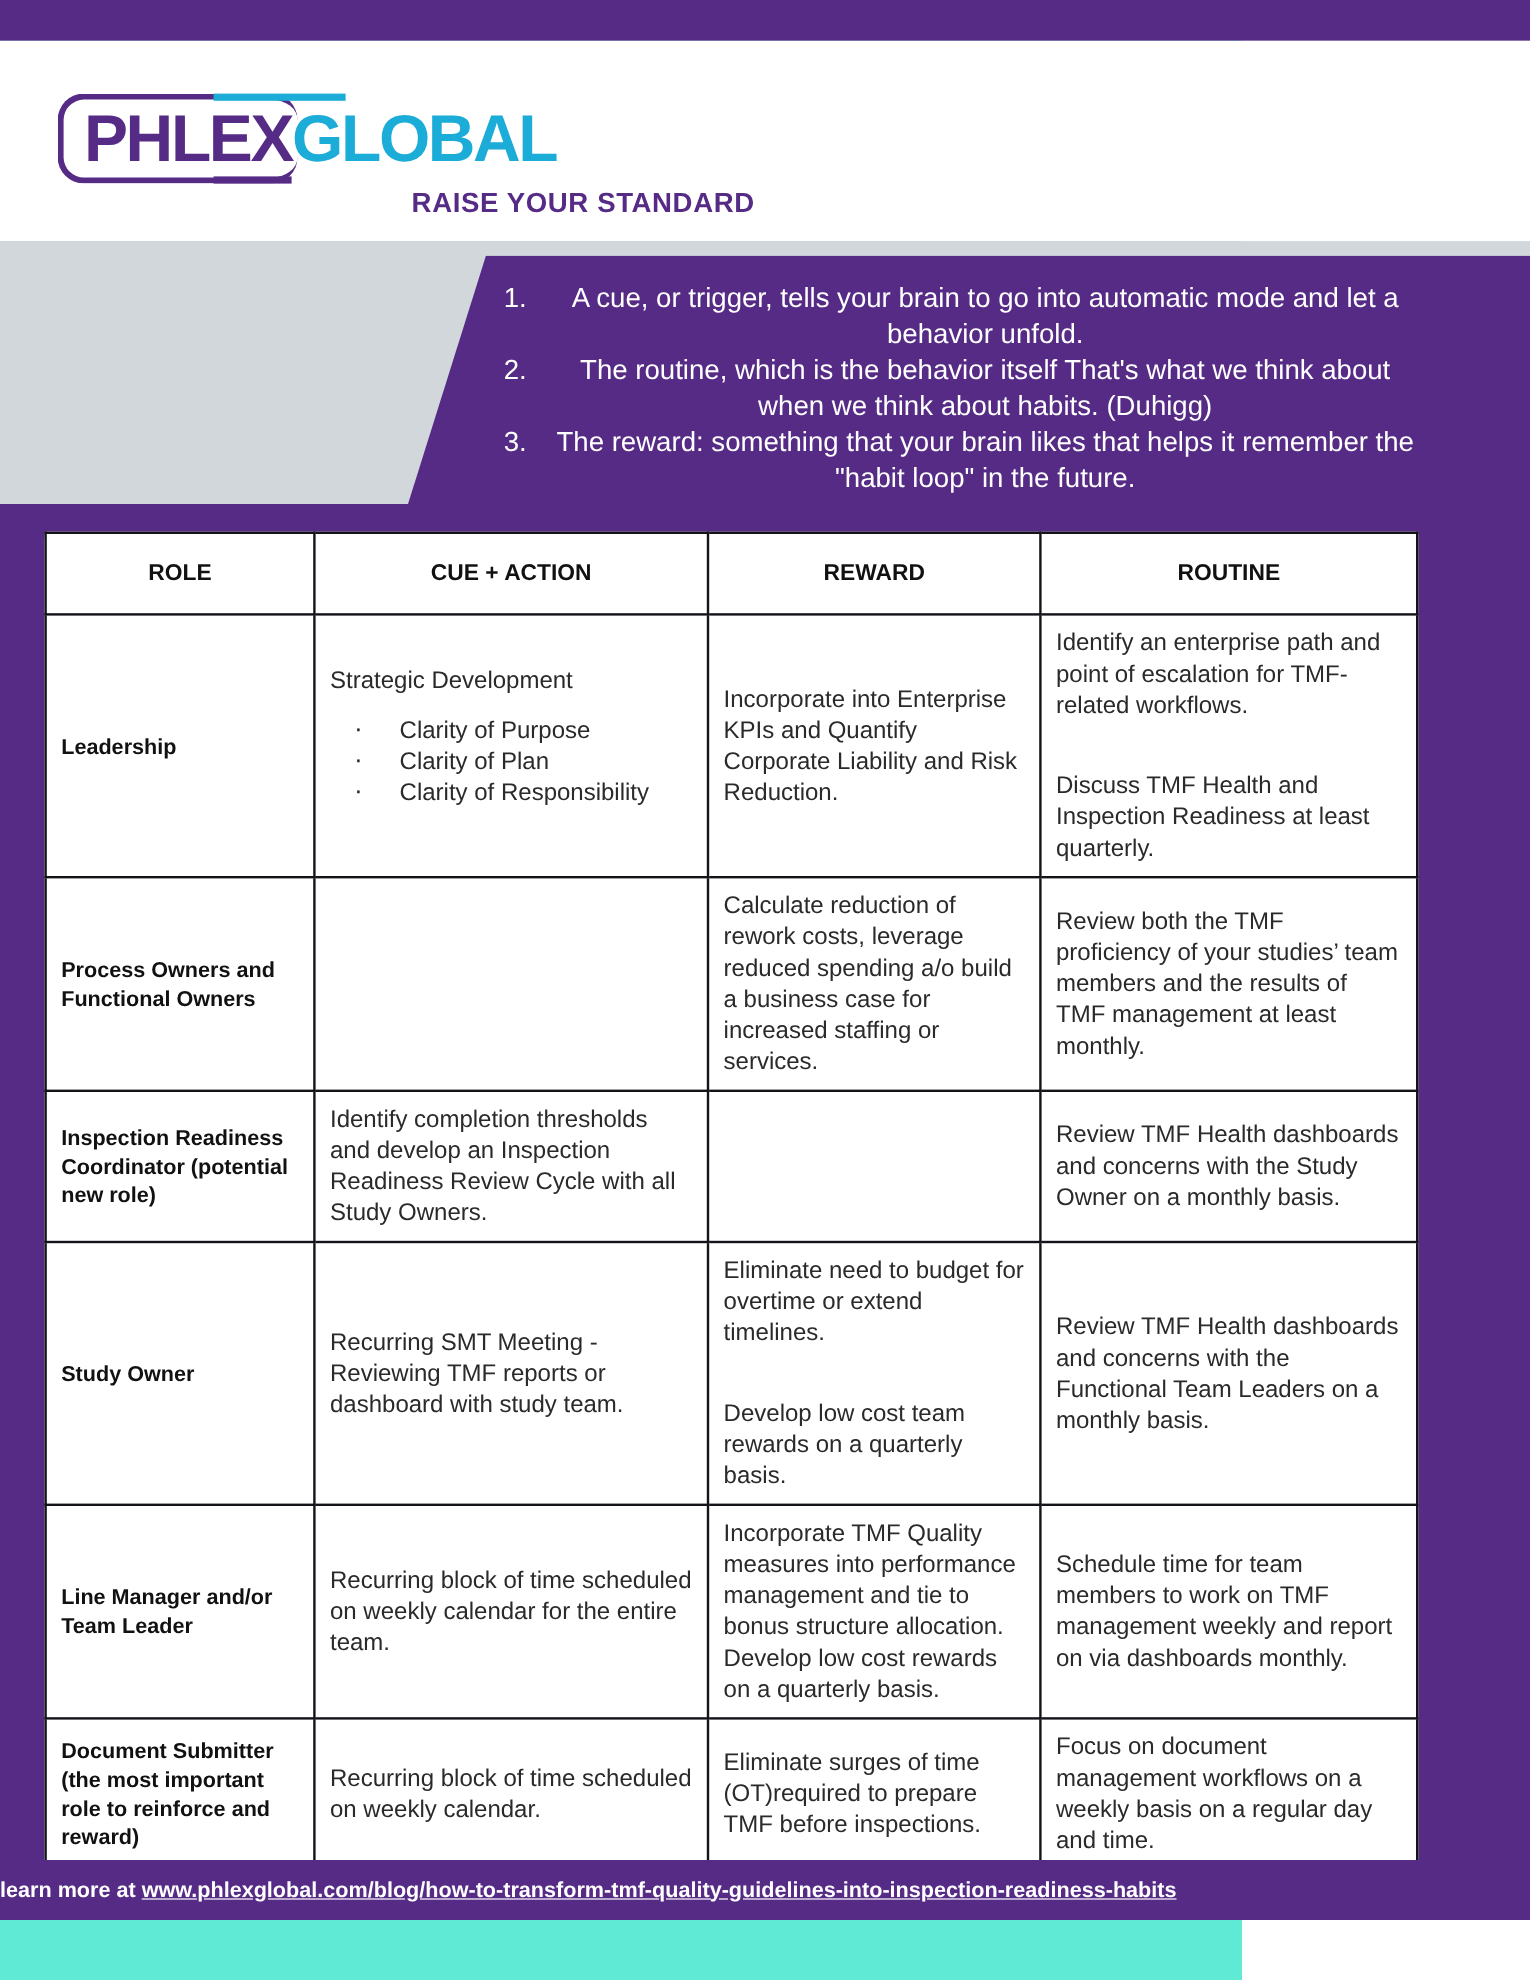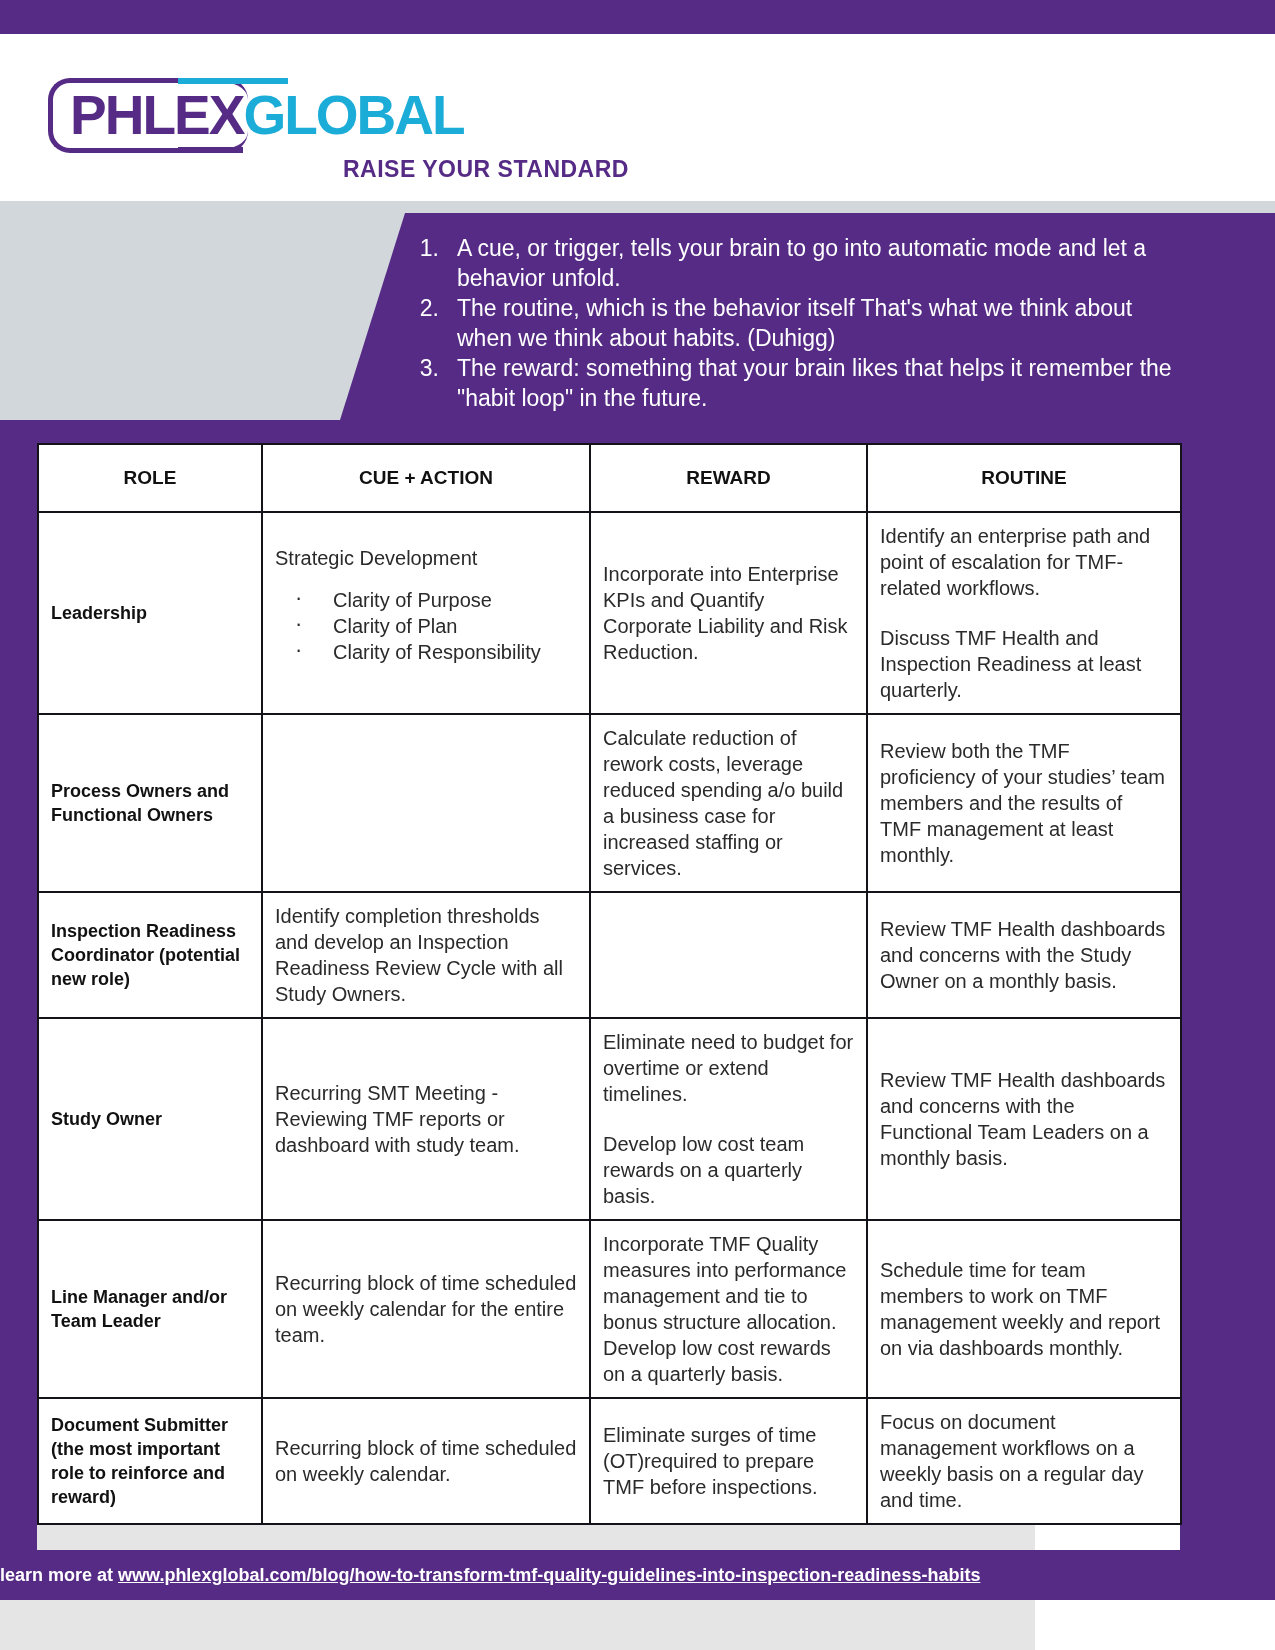--- a/index.html
+++ b/index.html
@@ -9,21 +9,21 @@
     height: 1650px;
     background: #ffffff;
     font-family: "Liberation Sans", sans-serif;
     overflow: hidden;
   }
 
   #page {
     position: relative;
     width: 1035px;
     height: 1650px;
-    background: #e5e5e5;
+    background: #5eead4;
   }
 
   
   .top-bar {
     position: absolute;
     left: 0; top: 0;
     width: 1275px; height: 34px;
     background: #562B86;
   }
 
@@ -153,21 +153,21 @@
   .band-list .li {
     display: flex;
     margin-bottom: 0px;
   }
   .band-list .num {
     width: 42px;
     flex: 0 0 42px;
     text-align: right;
     padding-right: 18px;
   }
-  .band-list .txt { flex: 1 1 auto; }
+  .band-list .txt { flex: 1 1 auto; text-align: center; }
 
   
   .table-area {
     position: absolute;
     left: 37px; top: 443px;
     width: 1143px;
   }
   table.habits {
     width: 1143px;
     border-collapse: collapse;
@@ -194,21 +194,21 @@
     line-height: 24px;
     padding-left: 10px;
   }
   td.body-cell {
     font-size: 20px;
     font-weight: normal;
     color: #2a2a2a;
     line-height: 26px;
   }
   td.body-cell p { margin: 0; }
-  td.body-cell p.gap { margin-top: 24px; }
+  td.body-cell p.gap { margin-top: 41px; }
 
   .bullets { margin: 16px; padding: 0; list-style: none; }
   .bullets li {
     position: relative;
     padding-left: 42px;
     line-height: 26px;
   }
   .bullets li:before {
     content: "\00B7";
     position: absolute;

